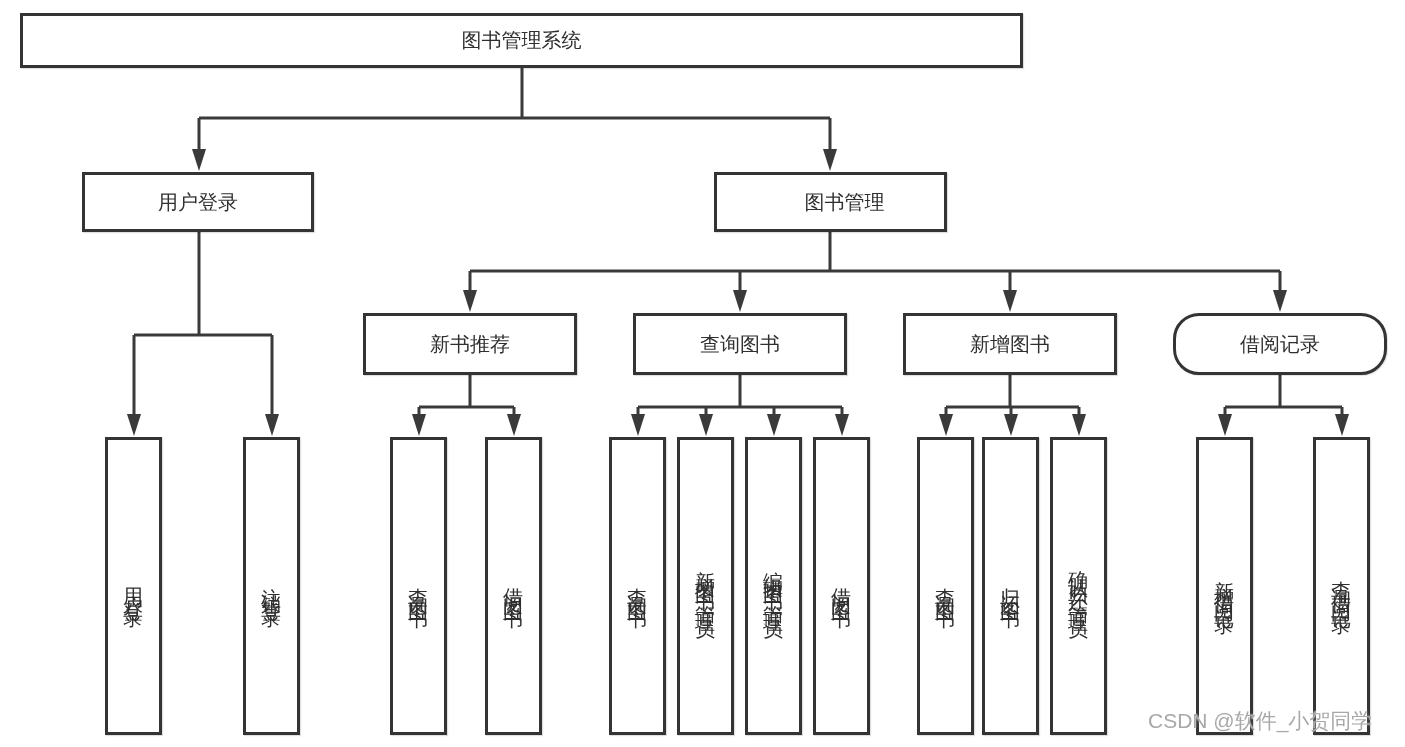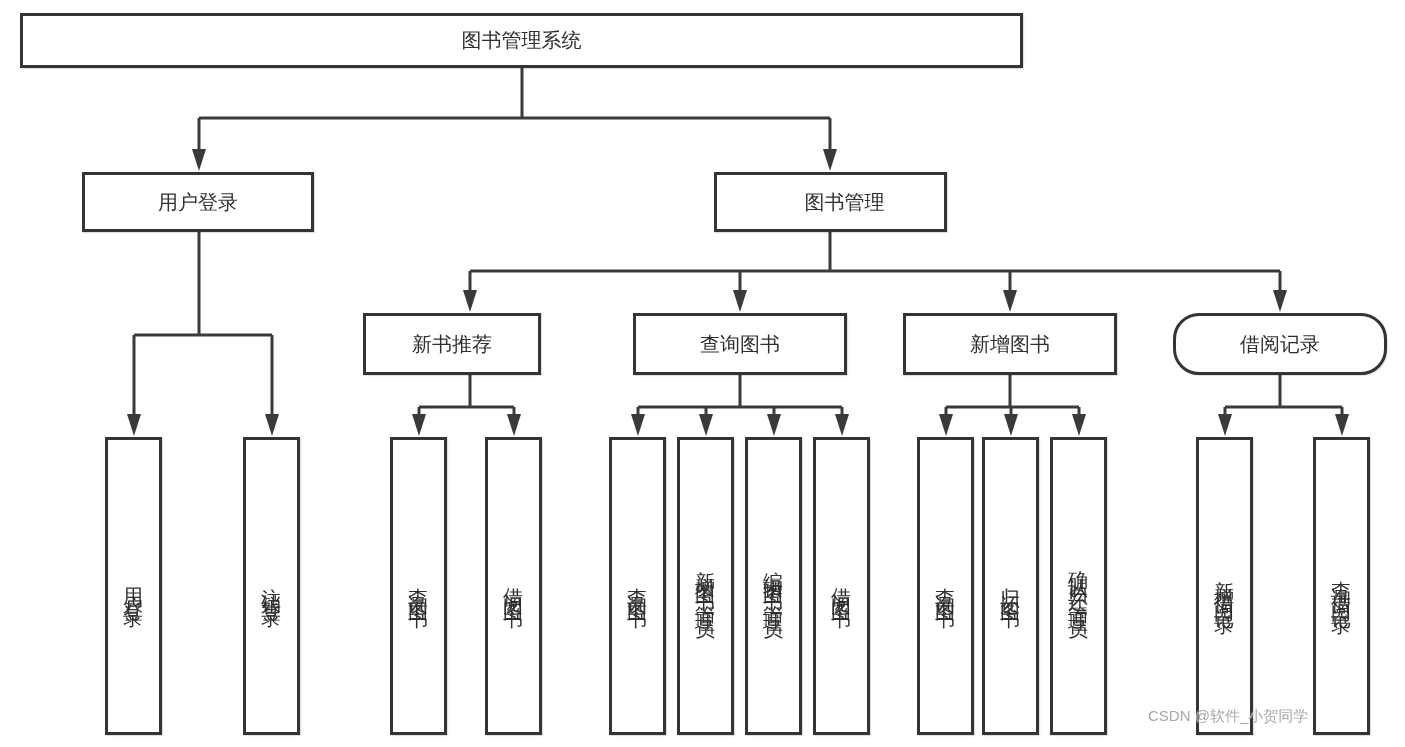--- a/index.html
+++ b/index.html
@@ -36,35 +36,35 @@
     letter-spacing:7px;
     font-size:20px;
     line-height:1;
   }
   
   .n-root{left:20px;top:13px;width:1003px;height:55px;}
   
   .n-login{left:82px;top:172px;width:232px;height:60px;}
   .n-mgmt{left:714px;top:172px;width:233px;height:60px;padding-left:28px;}
   
-  .n-newbook{left:363px;top:313px;width:178px;height:62px;}
+  .n-newbook{left:363px;top:313px;width:214px;height:62px;}
   .n-borrow{left:633px;top:313px;width:214px;height:62px;}
   .n-current{left:903px;top:313px;width:214px;height:62px;}
   .n-records{left:1173px;top:313px;width:214px;height:62px;border-radius:26px;}
   
   .leaf{top:437px;width:57px;height:298px;}
   .l-1a{left:105px;} .l-1b{left:243px;}
   .l-2a{left:390px;} .l-2b{left:485px;}
   .l-3a{left:609px;} .l-3b{left:677px;} .l-3c{left:745px;} .l-3d{left:813px;}
   .l-4a{left:917px;} .l-4b{left:982px;} .l-4c{left:1050px;}
   .l-5a{left:1196px;} .l-5b{left:1313px;}
   .watermark{
     position:absolute;
     left:1148px;top:707px;
-    font-size:15px;
+    font-size:21px;
     color:var(--watermark);
     text-shadow:0 0 2px #fff;
     white-space:nowrap;
   }
 </style>
 </head>
 <body>
 
 <div class="stage">
 

